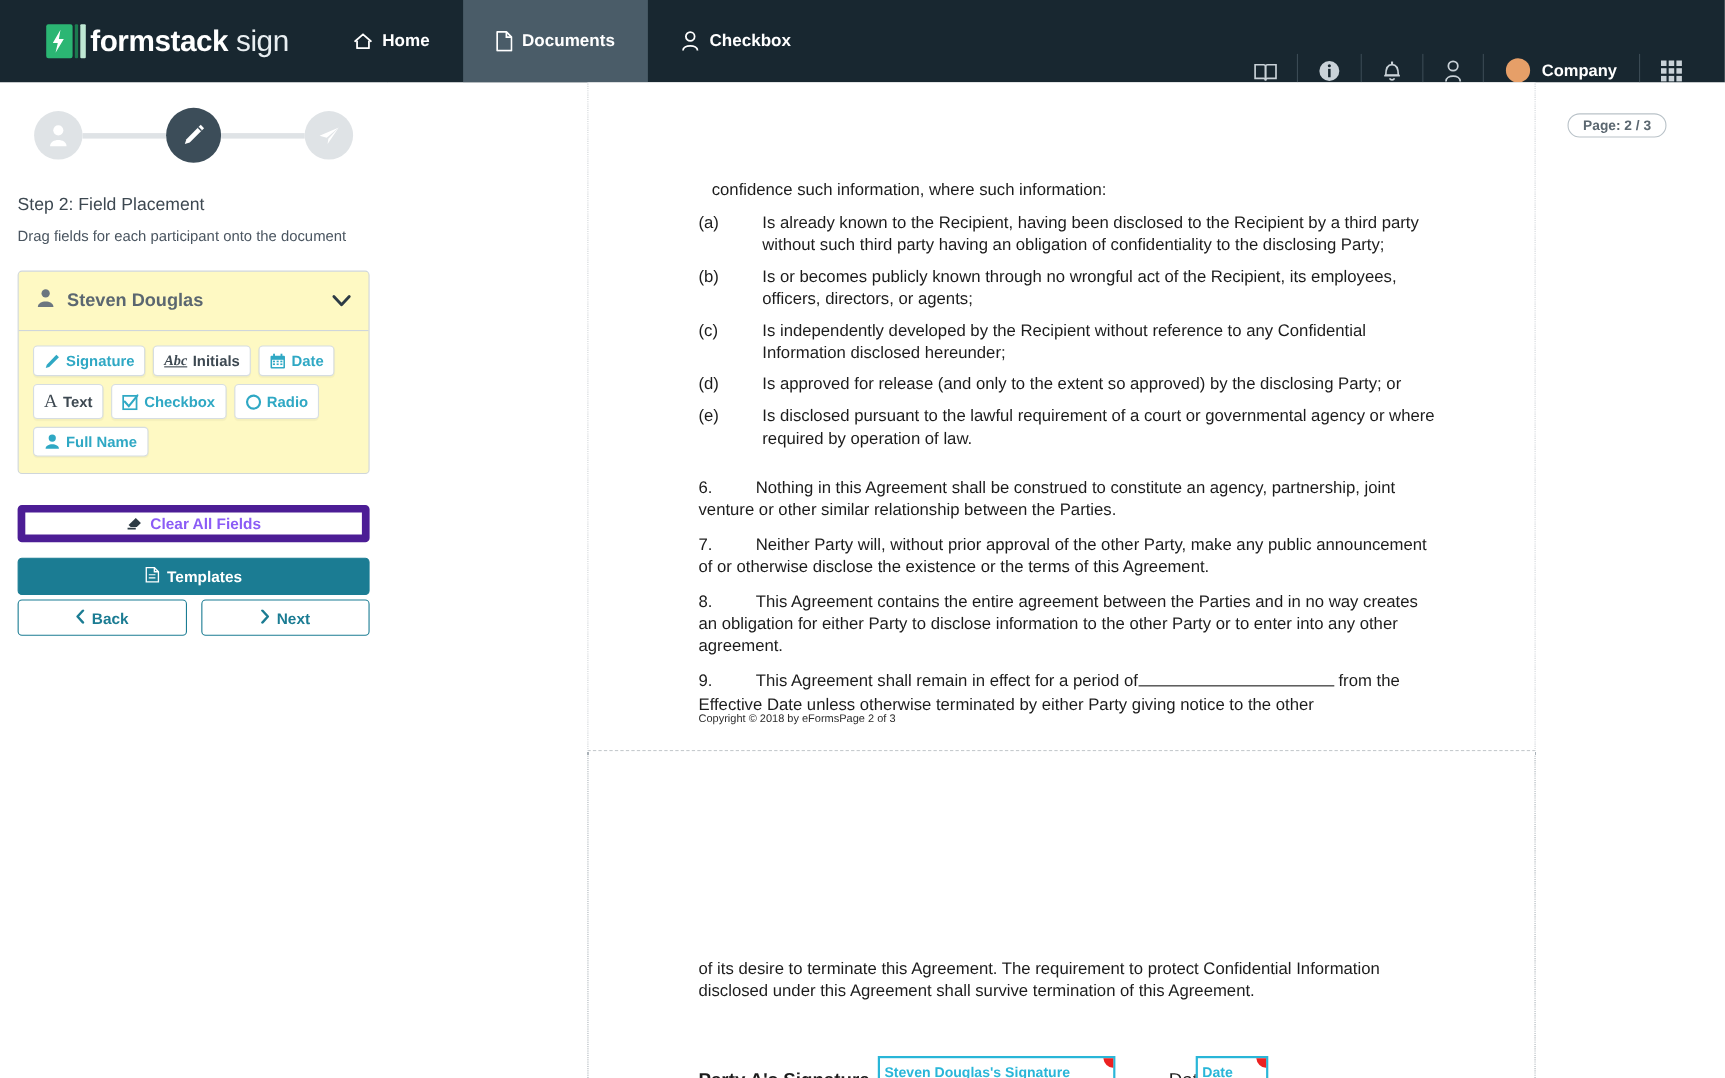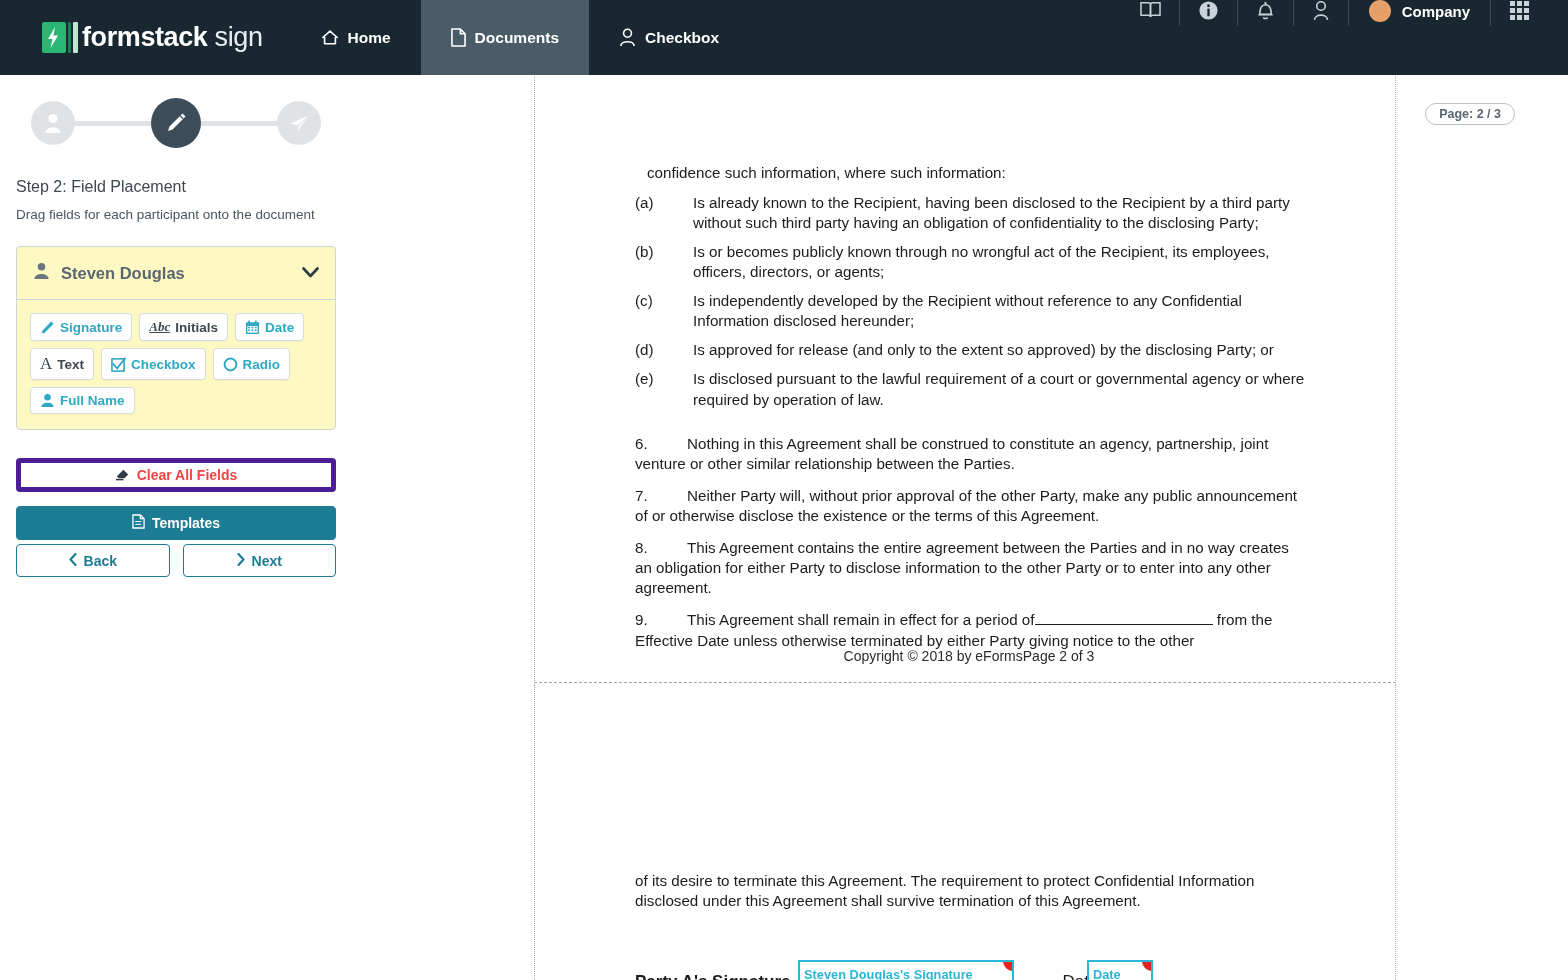--- a/index.html
+++ b/index.html
@@ -47,21 +47,21 @@
     display: flex; align-items: center; gap: 9px;
     padding: 0 30px;
     color: #ffffff; font-size: 15.5px; font-weight: bold;
     cursor: pointer; user-select: none;
   }
   .navitem.active { background: #4a5c68; }
   .nav-ico { display:flex; align-items:center; }
 
   .nav-right {
     margin-left: auto;
-    display: flex; align-items: flex-start;
+    display: flex; align-items: flex-end;
     padding-right: 20px;
   }
   .nav-ricon {
     padding: 0 18px;
     display:flex; align-items:center; justify-content:center;
     cursor: pointer;
   }
   .nav-div { width:1px; height:26px; background:#3a4a54; }
   .company-chip {
     display:flex; align-items:center; gap:11px;
@@ -138,21 +138,21 @@
   .fchip.initials-chip .lbl { color:#3d4851; }
   .fchip.text-chip .lbl { color:#3d4851; }
 
   .btn {
     display:flex; align-items:center; justify-content:center; gap:7px;
     border-radius:4px; font-weight:bold; cursor:pointer;
     font-size:14px; user-select:none;
   }
   .btn-clear {
     margin-top: 28px; height:34px;
-    border:5px solid #4c1d95; background:#fff; color:#ef4444;
+    border:7px solid #4c1d95; background:#fff; color:#8b5cf6;
   }
   .btn-templates {
     margin-top: 14px; height:34px;
     background:#1b7c93; color:#fff; border:1px solid #1b7c93;
   }
   .nav-row { margin-top:4px; display:flex; gap:13px; }
   .btn-back, .btn-next {
     flex:1; height:33px;
     border:1px solid #1b7c93; background:#fff; color:#1b7c93;
   }
@@ -197,22 +197,22 @@
   .abc-list { position:absolute; left:100px; top:470px; width:672px; }
   .abc-row { display:flex; margin-bottom:9px; }
   .abc-marker { width:58px; flex:0 0 58px; }
   .abc-body { flex:1; }
   .num-list { position:absolute; left:100px; top:711px; width:672px; }
   .num-row { margin-bottom: 12px; }
   .num-row .ind { display:inline-block; width:52px; }
   .blankline { display:inline-block; width:178px; border-bottom:1px solid #1c1c1c; height:13px; }
   .pg-footer {
     position:absolute; left:100px; right:92px; top:925px;
-    display:flex; justify-content:center;
-    font-size:14px; color:#2b2b2b;
+    display:flex; justify-content:flex-start;
+    font-size:10px; color:#2b2b2b;
   }
 
   
   .p2-para { position:absolute; left:100px; top:187px; width:672px; }
   .sigrow {
     position:absolute; left:100px; top:282px; width:680px;
     display:flex; align-items:flex-end;
   }
   .siglabel { font-size:17px; font-weight:bold; color:#1c1c1c; white-space:nowrap; }
   .sigline { border-bottom:1.3px solid #333; height:26px; }

